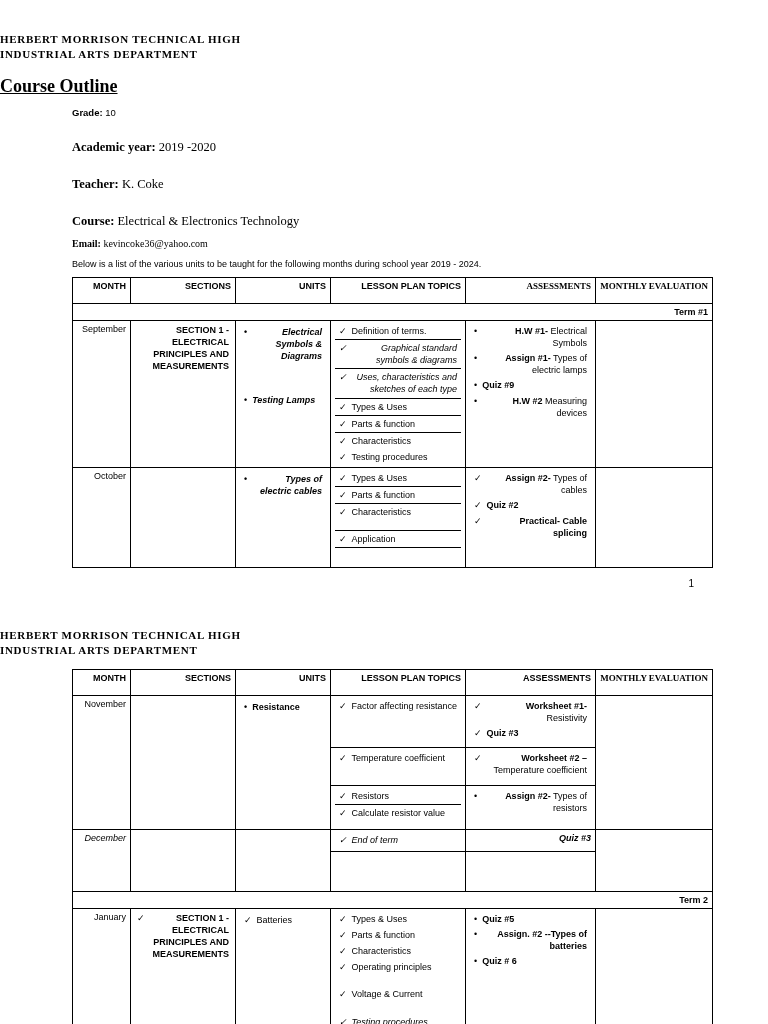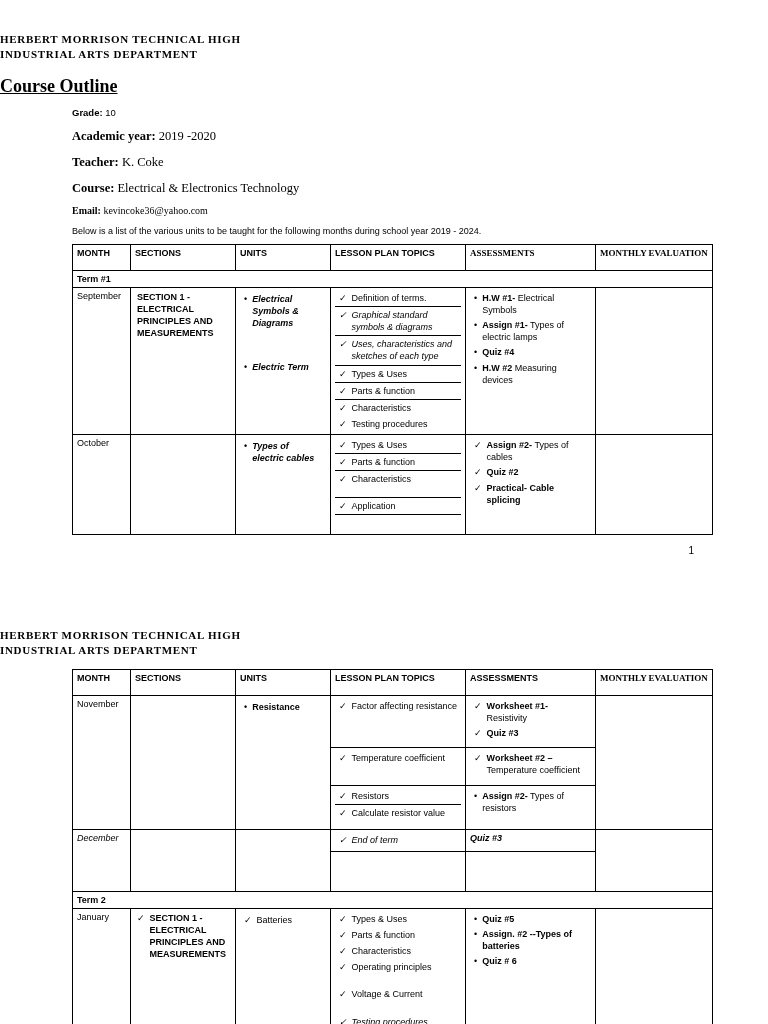--- a/index.html
+++ b/index.html
@@ -28,40 +28,40 @@
     margin-top: 13px;
     font-family: "Liberation Serif", serif;
     font-weight: 700;
     font-size: 18px;
   }
   .doc-title span { text-decoration: underline; }
 
   .meta { margin-left: 72px; }
   .m-grade { margin-top: 10px; font-size: 9.5px; }
   .m-grade .lbl { font-weight: 700; }
-  .m-serif { margin-top: 11px; font-family: "Liberation Serif", serif; font-size: 12.5px; }
+  .m-serif { margin-top: 22px; font-family: "Liberation Serif", serif; font-size: 12.5px; }
   .m-serif .lbl { font-weight: 700; }
   .m-email { margin-top: 9px; font-family: "Liberation Serif", serif; font-size: 10px; }
   .m-email .lbl { font-weight: 700; }
   .m-intro { margin-top: 10px; font-size: 9px; }
 
   table.outline {
     width: 640px;
     margin: 8px 0 0 72px;
     border-collapse: collapse;
     table-layout: fixed;
   }
   table.outline td, table.outline th {
     border: 1px solid #000;
     vertical-align: top;
     padding: 2px 4px;
     font-size: 9px;
     line-height: 1.35;
     word-wrap: break-word;
-    text-align: left;
+    text-align: right;
   }
   th.hsans { font-size: 8.5px; font-weight: 700; }
   th.hserif { font-family: "Liberation Serif", serif; font-size: 9.5px; font-weight: 700; }
   tr.header-row { height: 26px; }
   tr.term-row { height: 16px; }
   td.term-cell { text-align: center; font-weight: 700; font-size: 9.5px; padding: 1px; }
 
   td.nopad { padding: 0; }
   tr.row-october { height: 100px; }
   tr.nov-a { height: 52px; margin-left: 28px; }
@@ -143,21 +143,21 @@
       <td>
             <div class="sections-text">SECTION 1 - ELECTRICAL PRINCIPLES AND MEASUREMENTS</div>
           </td>
       <td class="nopad">
         <div class="u-item">
               <span class="mk">•</span>
               <span class="txt">Electrical Symbols &amp; Diagrams</span>
             </div>
         <div class="u-item gap">
               <span class="mk">•</span>
-              <span class="txt">Electric Term</span>
+              <span class="txt">Testing Lamps</span>
             </div>
       </td>
       <td class="nopad">
         <div class="l-item bb">
               <span class="mk">✓</span>
               <span class="txt">Definition of terms.</span>
             </div>
         <div class="l-item bb it">
               <span class="mk">✓</span>
               <span class="txt">Graphical standard symbols &amp; diagrams</span>
@@ -187,21 +187,21 @@
         <div class="a-item">
               <span class="mk">•</span>
               <span class="txt"><b>H.W #1-</b><span>  Electrical Symbols</span></span>
             </div>
         <div class="a-item">
               <span class="mk">•</span>
               <span class="txt"><b>Assign #1-</b><span> Types of electric lamps</span></span>
             </div>
         <div class="a-item">
               <span class="mk">•</span>
-              <span class="txt"><b>Quiz #4</b><span></span></span>
+              <span class="txt"><b>Quiz #9</b><span></span></span>
             </div>
         <div class="a-item">
               <span class="mk">•</span>
               <span class="txt"><b>H.W #2</b><span> Measuring devices</span></span>
             </div>
       </td>
       <td></td>
     </tr>
     <tr class="row-october">
       <td>October</td>

